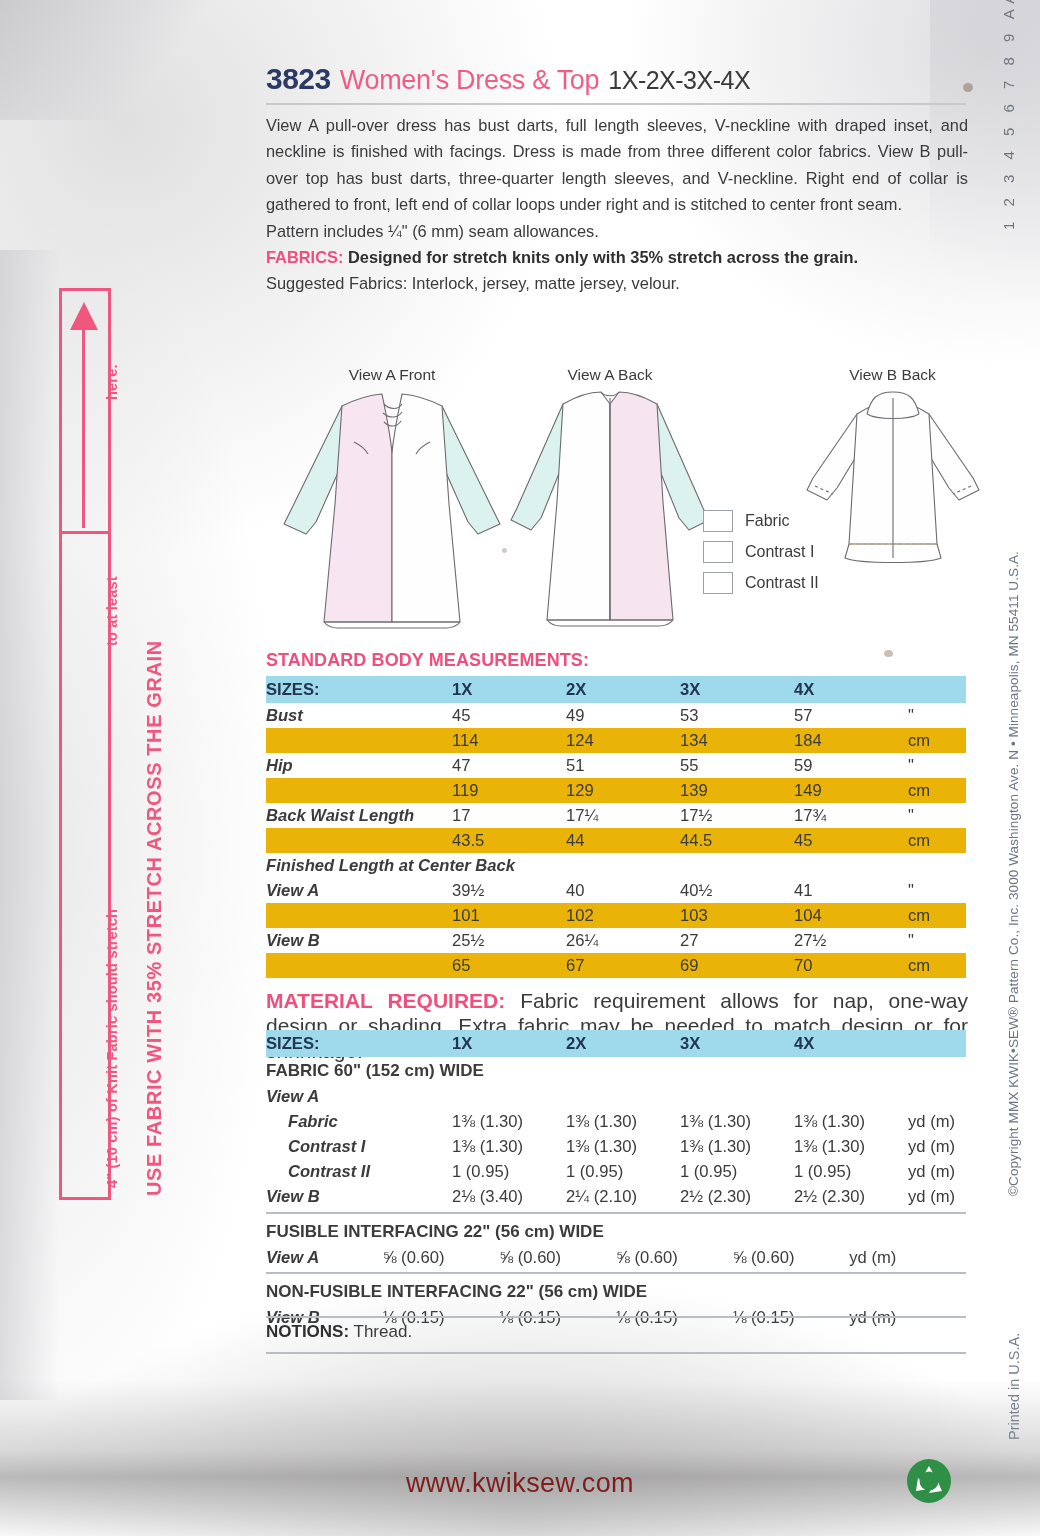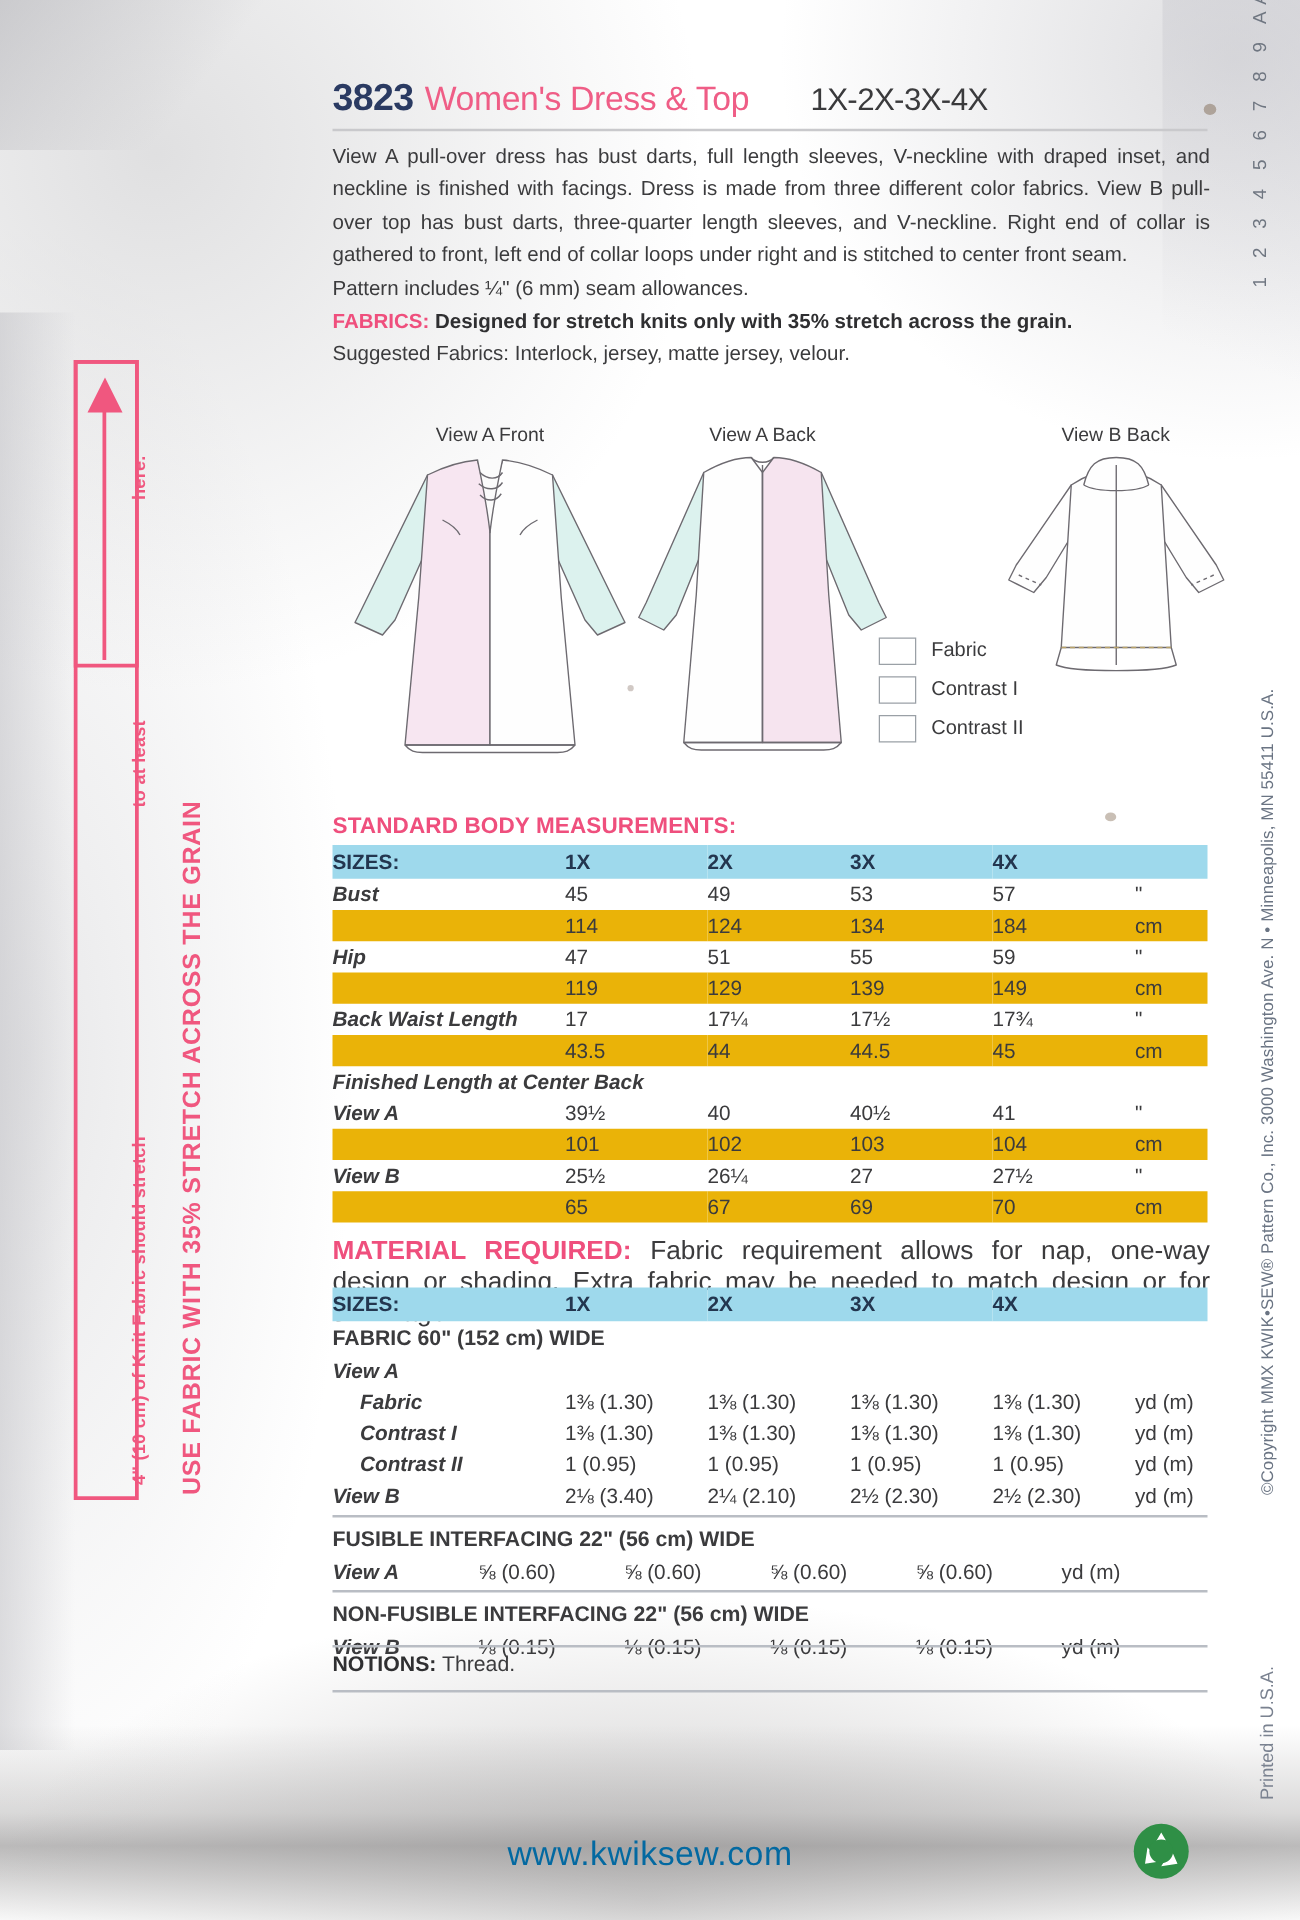--- a/index.html
+++ b/index.html
@@ -32,32 +32,32 @@
   .speck{position:absolute;border-radius:50%;background:rgba(120,105,90,.35);}
 
   
   #sheet{position:absolute;left:0;top:0;width:1040px;height:1536px;}
 
   
   .title-row{position:absolute;left:266px;top:62px;width:700px;
     display:flex;align-items:baseline;gap:9px;}
   .pat-num{font-size:30px;font-weight:bold;color:#2a3a62;letter-spacing:-.5px;}
   .pat-name{font-size:27px;color:#ef5d86;letter-spacing:-.3px;}
-  .pat-sizes{font-size:25px;color:#3a3a3c;letter-spacing:-.5px;margin-left:40px;}
+  .pat-sizes{font-size:25px;color:#3a3a3c;letter-spacing:-.5px;}
   .hr-top{position:absolute;left:266px;top:103px;width:700px;height:2px;background:#c9c9cc;}
 
   .desc{position:absolute;left:266px;top:112px;width:702px;
     font-size:16.4px;line-height:26.4px;color:#3b3b3d;text-align:justify;}
   .desc p{margin:0;}
   .desc .nojust{text-align:left;}
   .lbl-pink{color:#ef4f7d;font-weight:bold;}
   .b{font-weight:bold;color:#2f2f31;}
 
   
-  .illus{position:absolute;}
+  .illus{position:absolute;margin-top:26px;}
   .vlabel{font-size:15.5px;color:#3b3b3d;text-align:center;}
   .fig{display:block;margin:0 auto;}
 
   
   .legend{position:absolute;left:703px;top:505px;}
   .legend-row{display:flex;align-items:center;height:31px;}
   .legend-box{width:28px;height:20px;border:1.6px solid #9aa0a6;background:#fff;margin-right:12px;}
   .legend-txt{font-size:16px;color:#3b3b3d;}
 
   
@@ -89,21 +89,21 @@
   .gauge-arrow{position:absolute;left:69px;top:300px;width:30px;height:230px;}
   .gauge-txt{font-size:14.5px;color:#f0577f;font-weight:bold;letter-spacing:.2px;}
   .big-grain{font-size:20px;color:#f0577f;font-weight:bold;letter-spacing:.6px;}
 
   .copyright{font-size:13.5px;color:#6a7483;letter-spacing:.1px;}
   .barcode-digits{font-size:15px;color:#6f7681;letter-spacing:5.5px;}
   .printed{font-size:14.5px;color:#7a8290;}
 
   
   .site{position:absolute;left:0;top:1468px;width:1040px;text-align:center;
-    font-size:27px;color:#0369a1;letter-spacing:.4px;}
+    font-size:27px;color:#7f1d1d;letter-spacing:.4px;}
   .recycle{position:absolute;left:905px;top:1457px;}
 </style>
 </head>
 <body>
 
 <div id="envelope">
   <div class="crease c1"></div>
   <div class="crease c2"></div>
   <div class="crease c3"></div>
   <div class="crease c4"></div>

